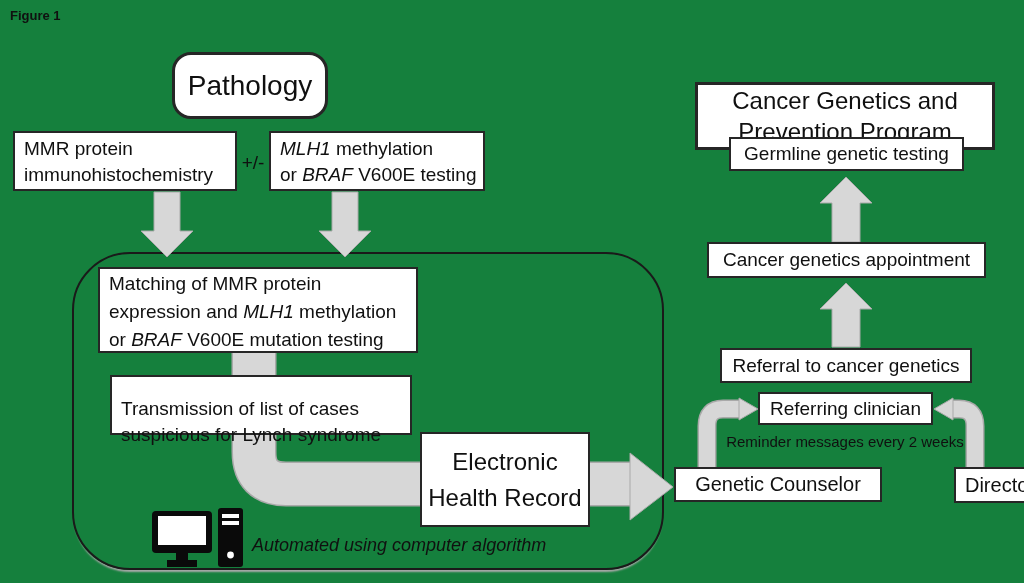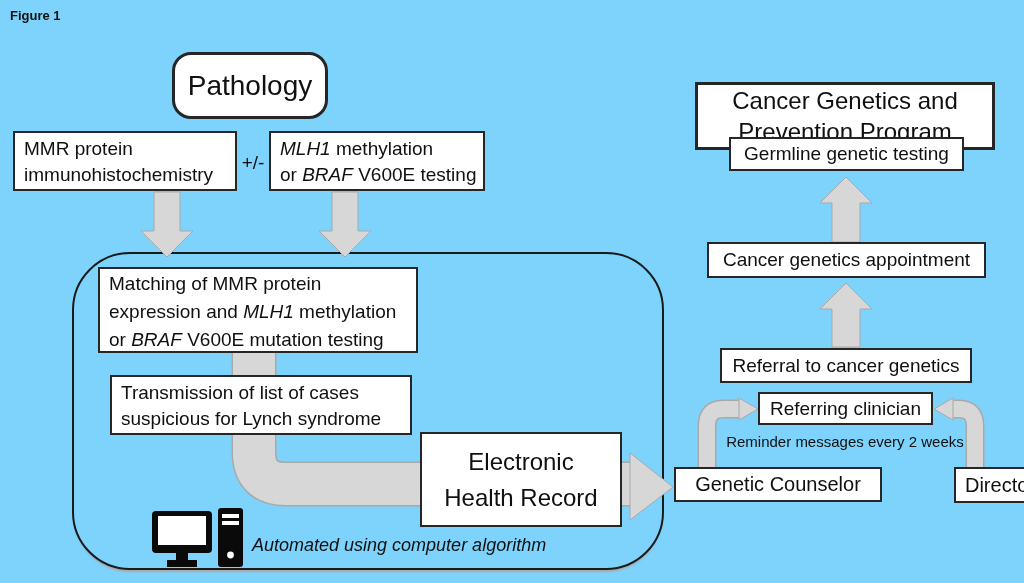--- a/index.html
+++ b/index.html
@@ -1,17 +1,17 @@
 <!DOCTYPE html>
 <html><head>
 <meta charset="utf-8">
 <style>
   html,body{margin:0;padding:0;background:#ffffff;}
   #canvas{
-    position:relative;width:1024px;height:583px;background:#7dd3fc;overflow:hidden;
+    position:relative;width:1024px;height:583px;background:#15803d;overflow:hidden;
     font-family:"Liberation Sans","DejaVu Sans",sans-serif;color:#101010;
   }
   .abs{position:absolute;box-sizing:border-box;}
   .box{background:#ffffff;border:2px solid #262626;}
   .bthick{border-width:3px;}
   .c{display:flex;flex-direction:column;align-items:center;justify-content:center;text-align:center;}
   .left{text-align:left;}
   .it{font-style:italic;}
   .fig-label{font-size:13px;font-weight:bold;}
   .reminder{font-size:15px;text-align:center;}
@@ -88,32 +88,32 @@
   <div class="abs box left" style="left:98px;top:267px;width:320px;height:86px;font-size:19px;line-height:28px;padding:1px 4px 0 9px;">
     <div class="line">Matching of MMR protein</div>
     <div class="line"><span>expression and </span><span class="it">MLH1</span><span> methylation</span></div>
     <div class="line"><span>or </span><span class="it">BRAF</span><span> V600E mutation testing</span></div>
   </div>
 
   <div class="abs box c" style="left:720px;top:348px;width:252px;height:35px;font-size:19px;">
     <span>Referral to cancer genetics</span>
   </div>
 
-  <div class="abs box left" style="left:110px;top:375px;width:302px;height:60px;font-size:19px;line-height:26px;padding:3px 4px 0 9px;">
+  <div class="abs box left" style="left:110px;top:375px;width:302px;height:60px;font-size:19px;line-height:26px;padding:19px 4px 0 9px;">
     <div class="line">Transmission of list of cases</div>
     <div class="line">suspicious for Lynch syndrome</div>
   </div>
 
   <div class="abs box c" style="left:758px;top:392px;width:175px;height:33px;font-size:19px;">
     <span>Referring clinician</span>
   </div>
 
   <div class="abs reminder" style="left:713px;top:433px;width:264px;">Reminder messages every 2 weeks</div>
 
-  <div class="abs box c" style="left:420px;top:432px;width:202px;height:95px;font-size:24px;line-height:36px;border-width:2.5px;">
+  <div class="abs box c" style="left:420px;top:432px;width:170px;height:95px;font-size:24px;line-height:36px;border-width:2.5px;">
     <span class="line">Electronic</span>
     <span class="line">Health Record</span>
   </div>
 
   <div class="abs box c" style="left:674px;top:467px;width:208px;height:35px;font-size:20px;">
     <span>Genetic Counselor</span>
   </div>
 
   <div class="abs box c" style="left:930px;top:467px;width:92px;height:36px;font-size:20px;margin-left:24px;">
     <span>Director</span>

